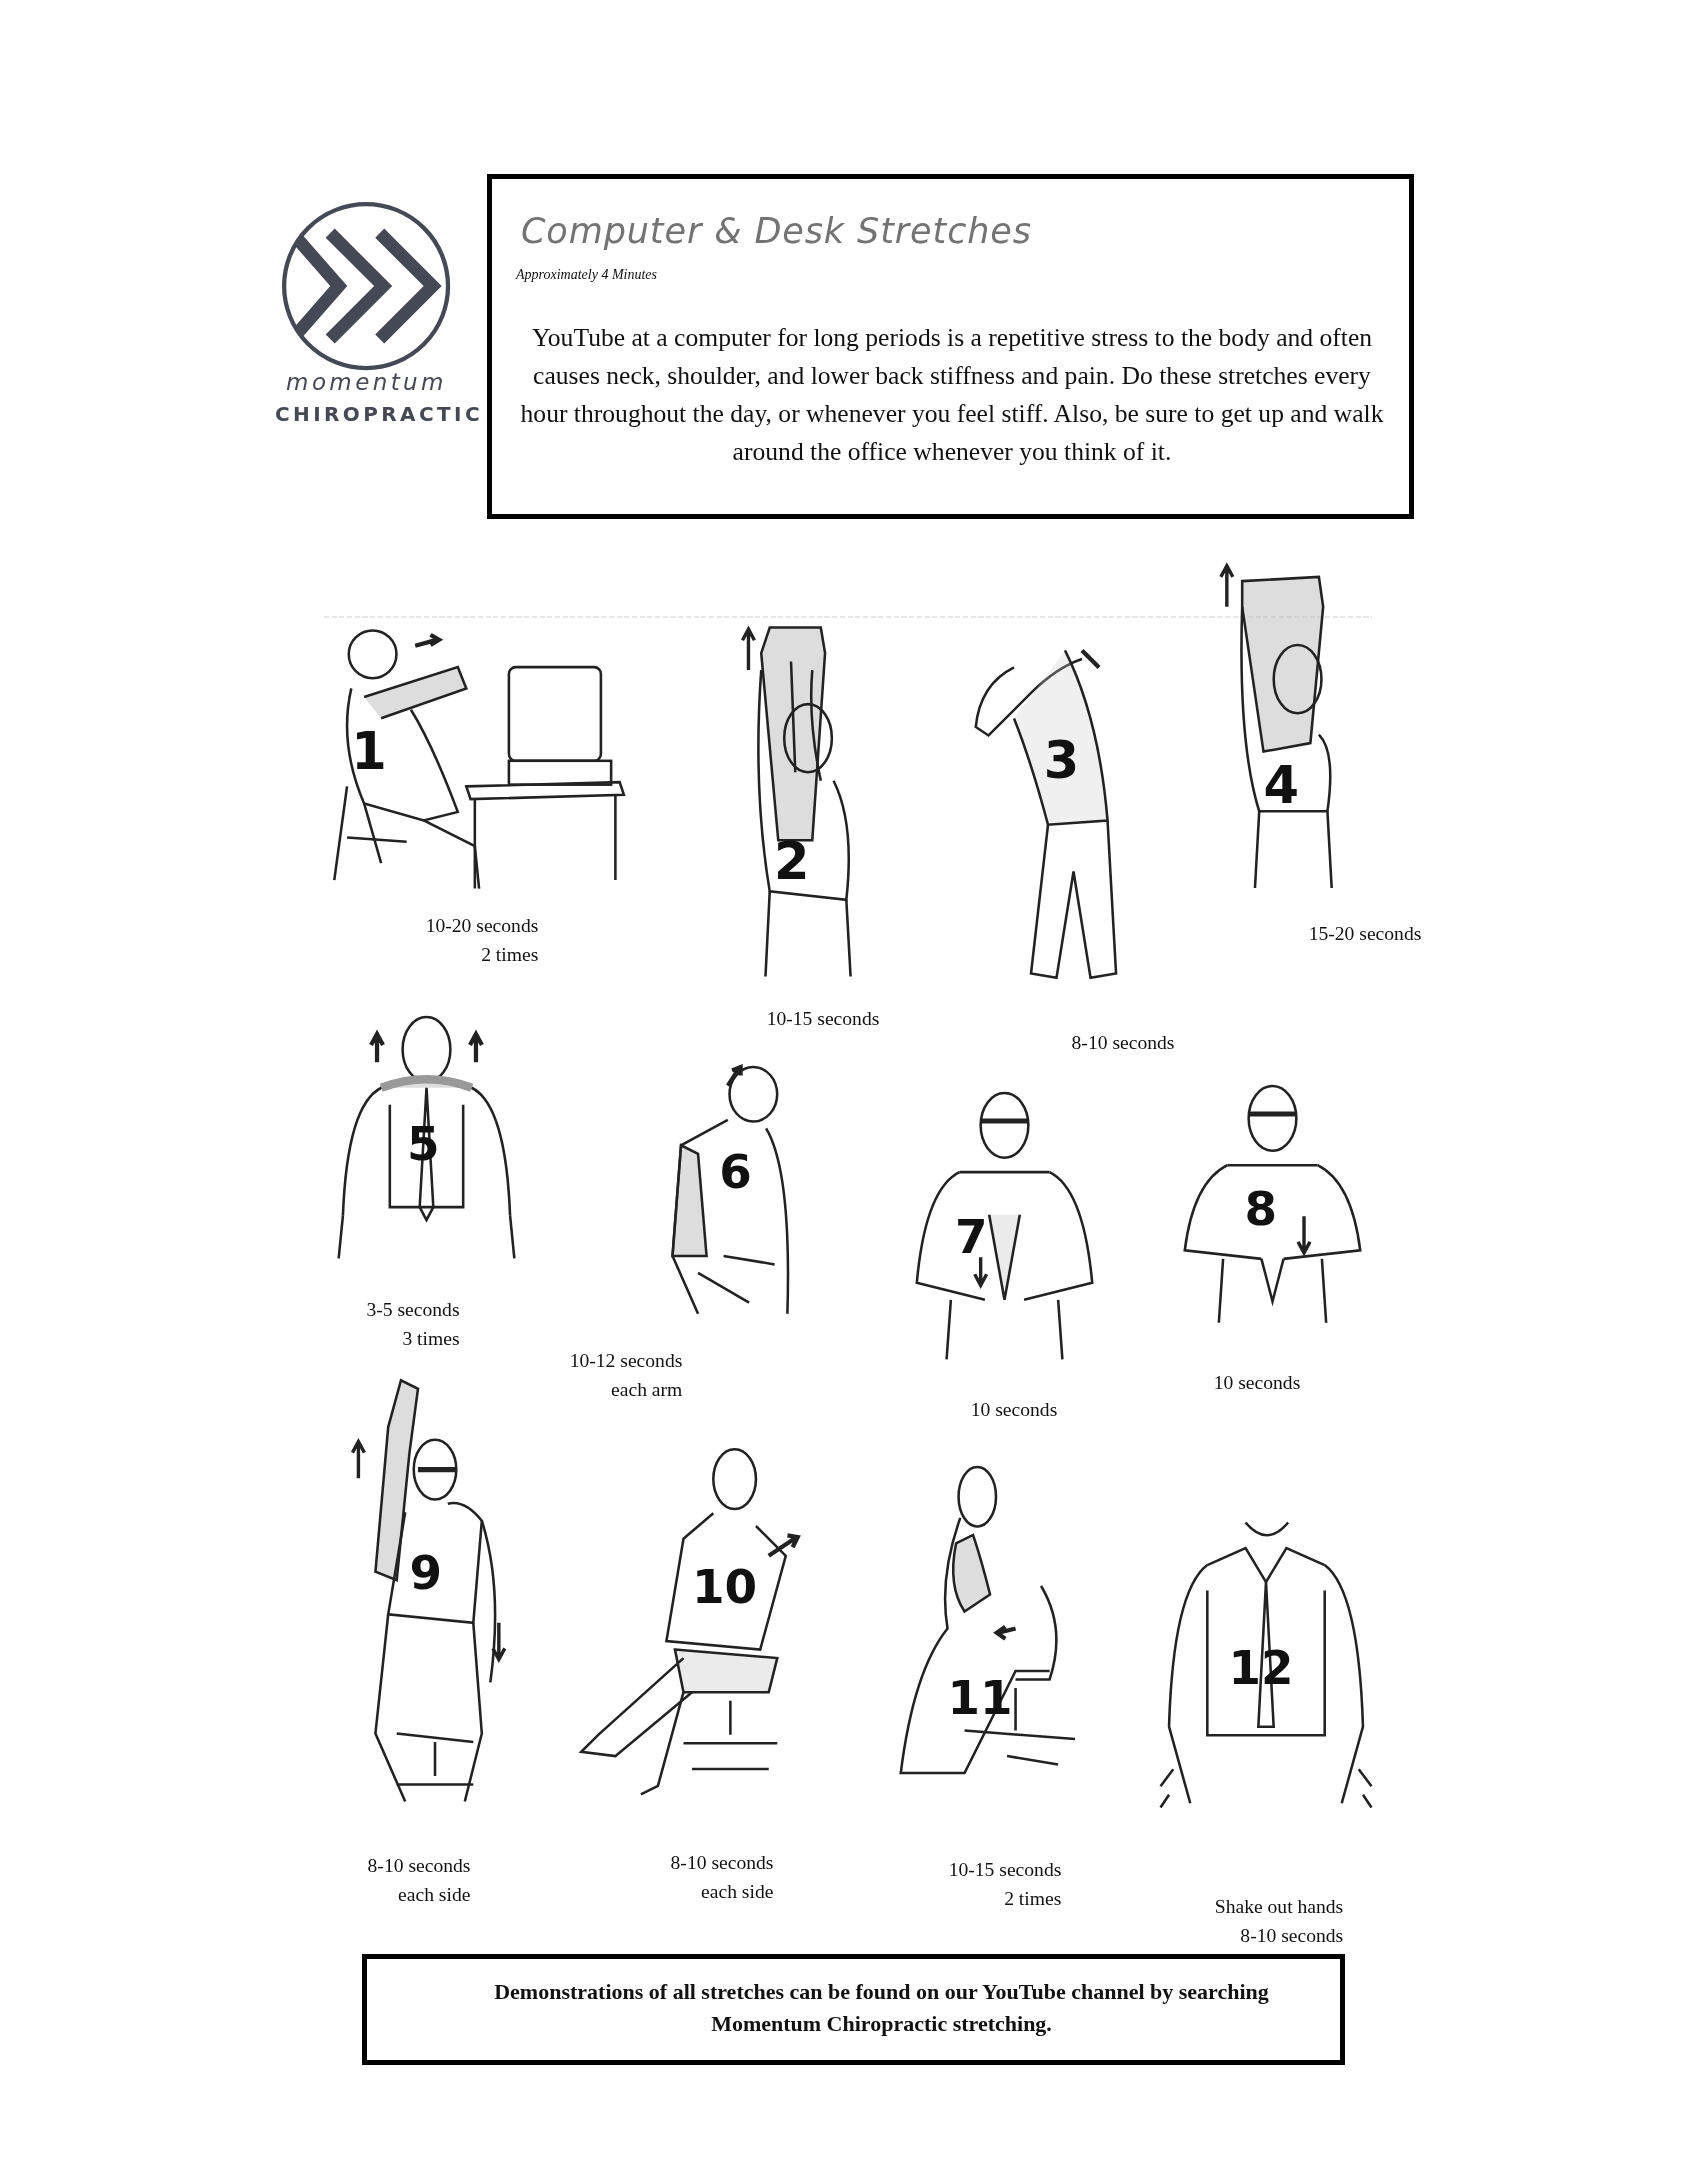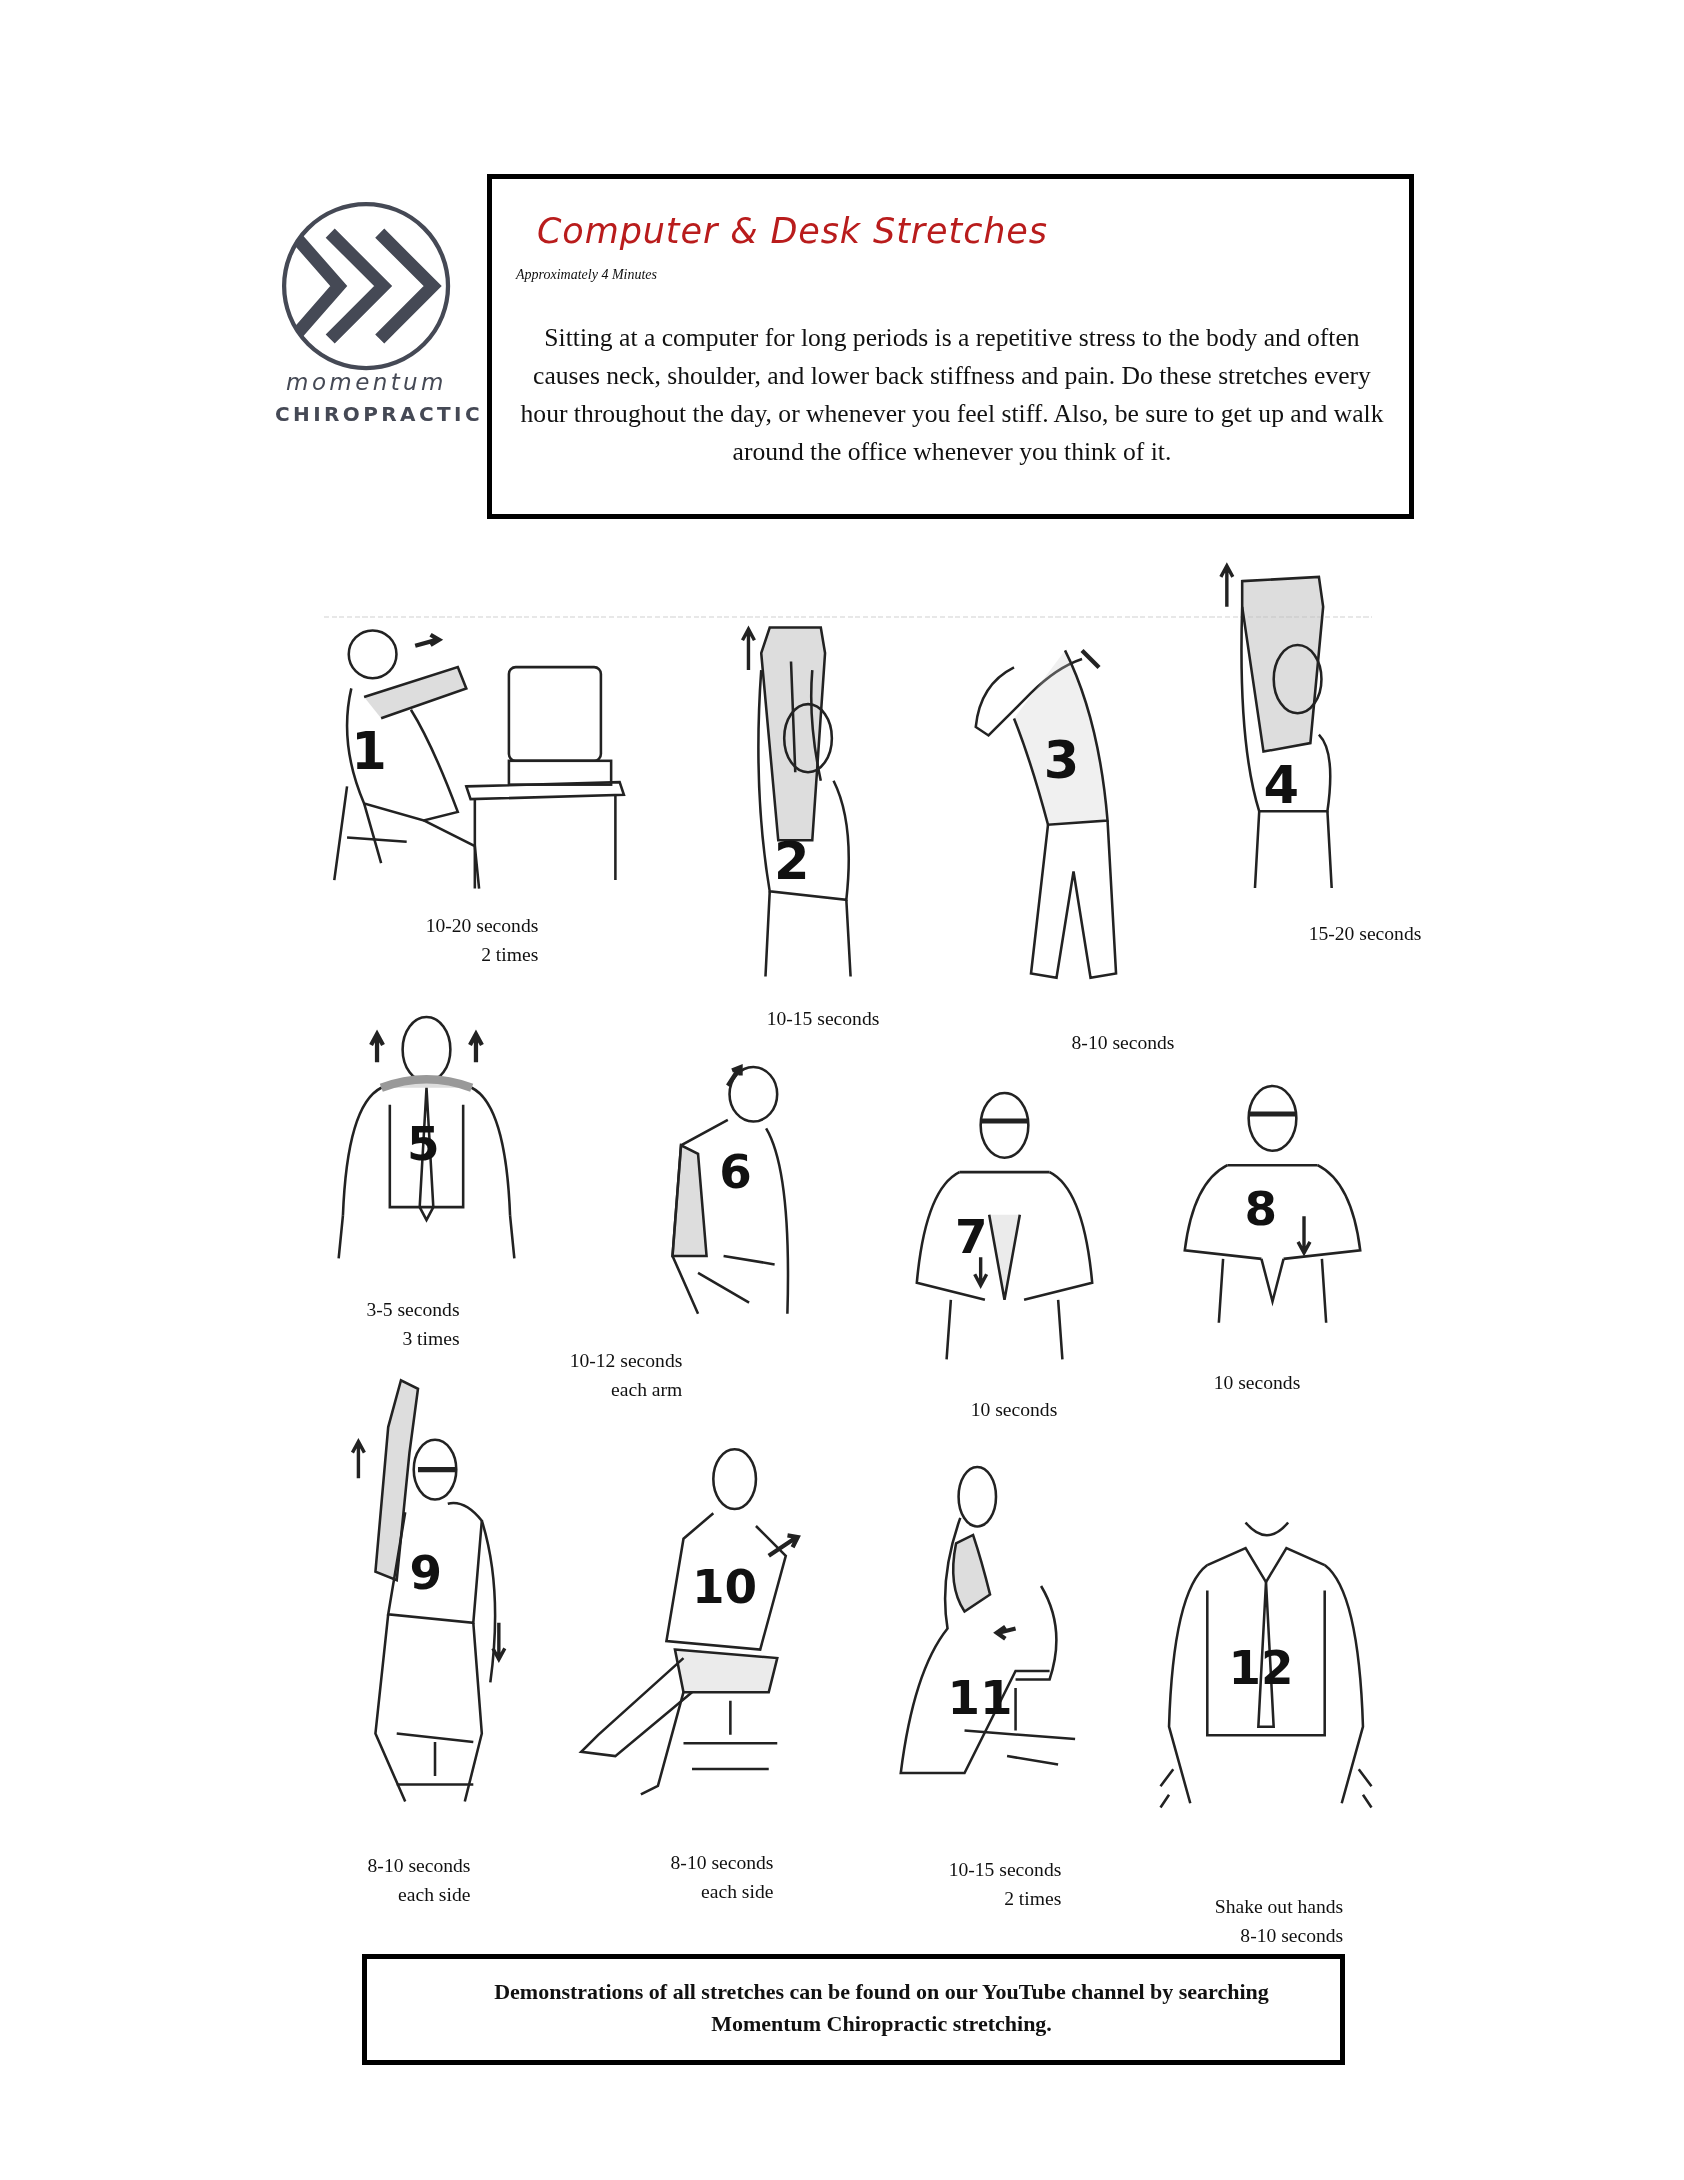--- a/index.html
+++ b/index.html
@@ -6,21 +6,21 @@
   body { width:1685px; height:2181px; position:relative; overflow:hidden; font-family:"Liberation Serif", serif; color:#111; }
   .abs { position:absolute; }
   
   #logo { left:275px; top:199px; width:183px; height:221px; }
   #logo svg { position:absolute; left:4.3px; top:0; }
   .logo-word { position:absolute; left:0; width:183px; text-align:center; color:#454955; font-family:"DejaVu Sans", sans-serif; }
   .logo-momentum { top:170px; font-size:23px; font-style:italic; font-weight:300; letter-spacing:3.4px; }
   .logo-chiro { top:203px; font-size:20px; font-weight:bold; letter-spacing:3.4px; }
   
   #header-box { left:487px; top:174px; width:917px; height:335px; border:5.1px solid #000; box-sizing:content-box; }
-  #title { left:29px; top:32px; font-family:"DejaVu Sans", sans-serif; font-style:italic; font-size:35px; letter-spacing:0.9px; color:#b91c1c; white-space:nowrap;margin-left:16px; }
+  #title { left:29px; top:32px; font-family:"DejaVu Sans", sans-serif; font-style:italic; font-size:35px; letter-spacing:0.9px; color:#737373; white-space:nowrap; }
   #subtitle { left:24px; top:88px; font-style:italic; font-size:14px; white-space:nowrap; }
   #intro { left:17px; top:140px; width:886px; text-align:center; font-size:25.6px; line-height:38px; }
   
   .fig { position:absolute; }
   .fig svg { width:100%; height:100%; overflow:visible; }
   .cap { position:absolute; text-align:right; font-size:19.6px; line-height:29px; white-space:nowrap; transform:translateX(-50%); }
   .num { font-family:"DejaVu Sans", sans-serif; font-weight:bold; }
   
   #footer-box { left:362px; top:1954px; width:973px; height:101px; border:5.1px solid #000; box-sizing:content-box; }
   #footer-text { left:0; top:17px; width:100%; text-align:center; font-weight:bold; font-size:22px; line-height:32px;margin-left:28px; }
@@ -43,21 +43,21 @@
       <polyline points="118,40 180,102 118,164"></polyline>
     </g>
   </svg>
   <div class="logo-word logo-momentum">momentum</div>
   <div class="logo-word logo-chiro">CHIROPRACTIC</div>
 </div>
 
 <div id="header-box" class="abs">
   <div id="title" class="abs">Computer &amp; Desk Stretches</div>
   <div id="subtitle" class="abs">Approximately 4 Minutes</div>
-  <div id="intro" class="abs">Sitting at a computer for long periods is a repetitive stress to the body and often causes neck, shoulder, and lower back stiffness and pain.  Do these stretches every hour throughout the day, or whenever you feel stiff.  Also, be sure to get up and walk around the office whenever you think of it.</div>
+  <div id="intro" class="abs">YouTube at a computer for long periods is a repetitive stress to the body and often causes neck, shoulder, and lower back stiffness and pain.  Do these stretches every hour throughout the day, or whenever you feel stiff.  Also, be sure to get up and walk around the office whenever you think of it.</div>
 </div>
 
 <div class="abs scanline"></div>
 
 <div class="fig" style="left:330px;top:616px;width:305px;height:276px;">
   <svg viewBox="0 0 358 324" fill="none" stroke="#222" stroke-width="3">
     <circle cx="50" cy="45" r="28"></circle>
     <path d="M25 85 Q10 150 40 220 L110 240 L150 230 Q120 150 95 110"></path>
     <path d="M40 95 L150 60 L160 85 L60 120" fill="#bbb" fill-opacity=".5"></path>
     <path d="M100 35 L125 28 M118 22 L128 28 L118 34" stroke-width="5"></path>

